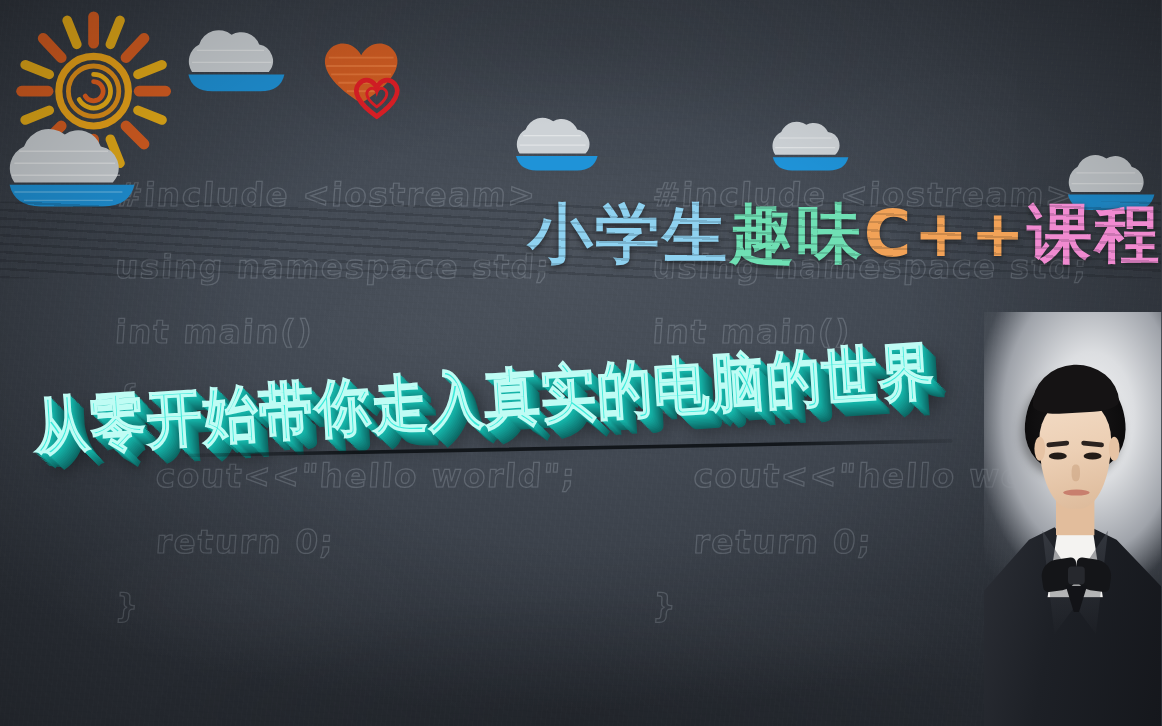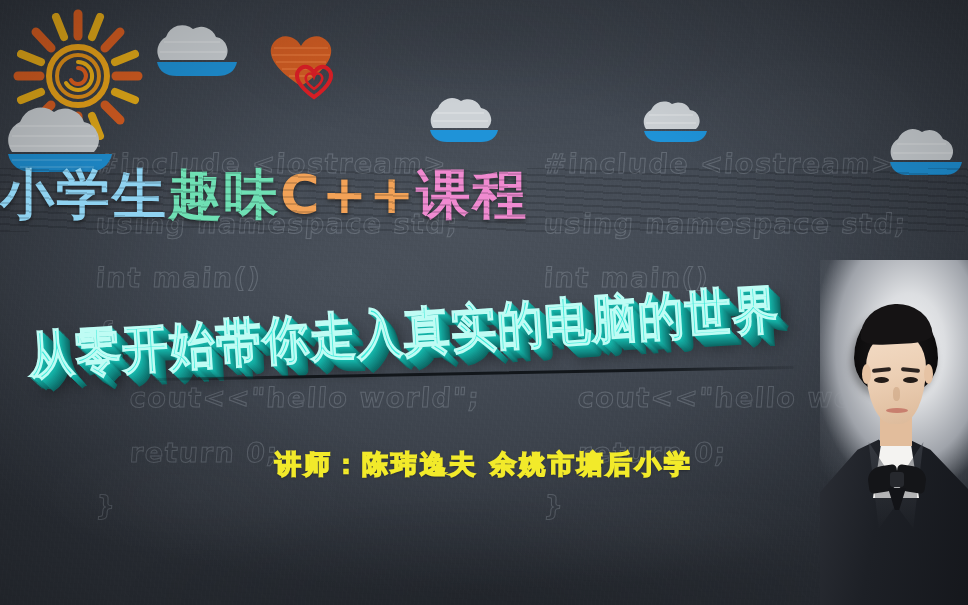--- a/index.html
+++ b/index.html
@@ -56,21 +56,21 @@
     font-style:normal;
     transform:skewX(-4deg);
   }
 
   
   .doodle{position:absolute;}
 
   
   #headline{
     position:absolute;left:0;right:0;top:168px;
-    text-align:left;
+    text-align:right;
     font-size:54px;
     font-weight:700;
     letter-spacing:2px;
     white-space:nowrap;
     line-height:1;
   }
   #headline span{
     display:inline-block;
     text-shadow:0 2px 5px rgba(0,0,0,.55), 0 0 14px rgba(255,255,255,.10);
   }
@@ -339,21 +339,20 @@
   <div class="board-vign"></div>
 
   <div id="headline"><span style="color: rgb(143, 210, 240);">小学生</span><span style="color: rgb(111, 224, 180);">趣味</span><span style="color: rgb(242, 162, 87);">C++</span><span style="color: rgb(240, 138, 208);">课程</span></div>
   <div id="headline-texture"></div>
 
   <div id="sub-wrap">
     <div id="subtitle">从零开始带你走入真实的电脑的世界</div>
   </div>
   <div id="divider"></div>
 
-  <div id="instructor">讲师：陈玮逸夫  余姚市塘后小学</div>
 
   <div id="portrait">
     <div class="p-halo"></div>
     <div class="p-jacket"></div>
     <div class="p-shirt"></div>
     <div class="p-lapel"></div>
     <div class="p-neck"></div>
     <div class="p-hair"></div>
     <div class="p-face"></div>
     <div class="p-ear l"></div>

